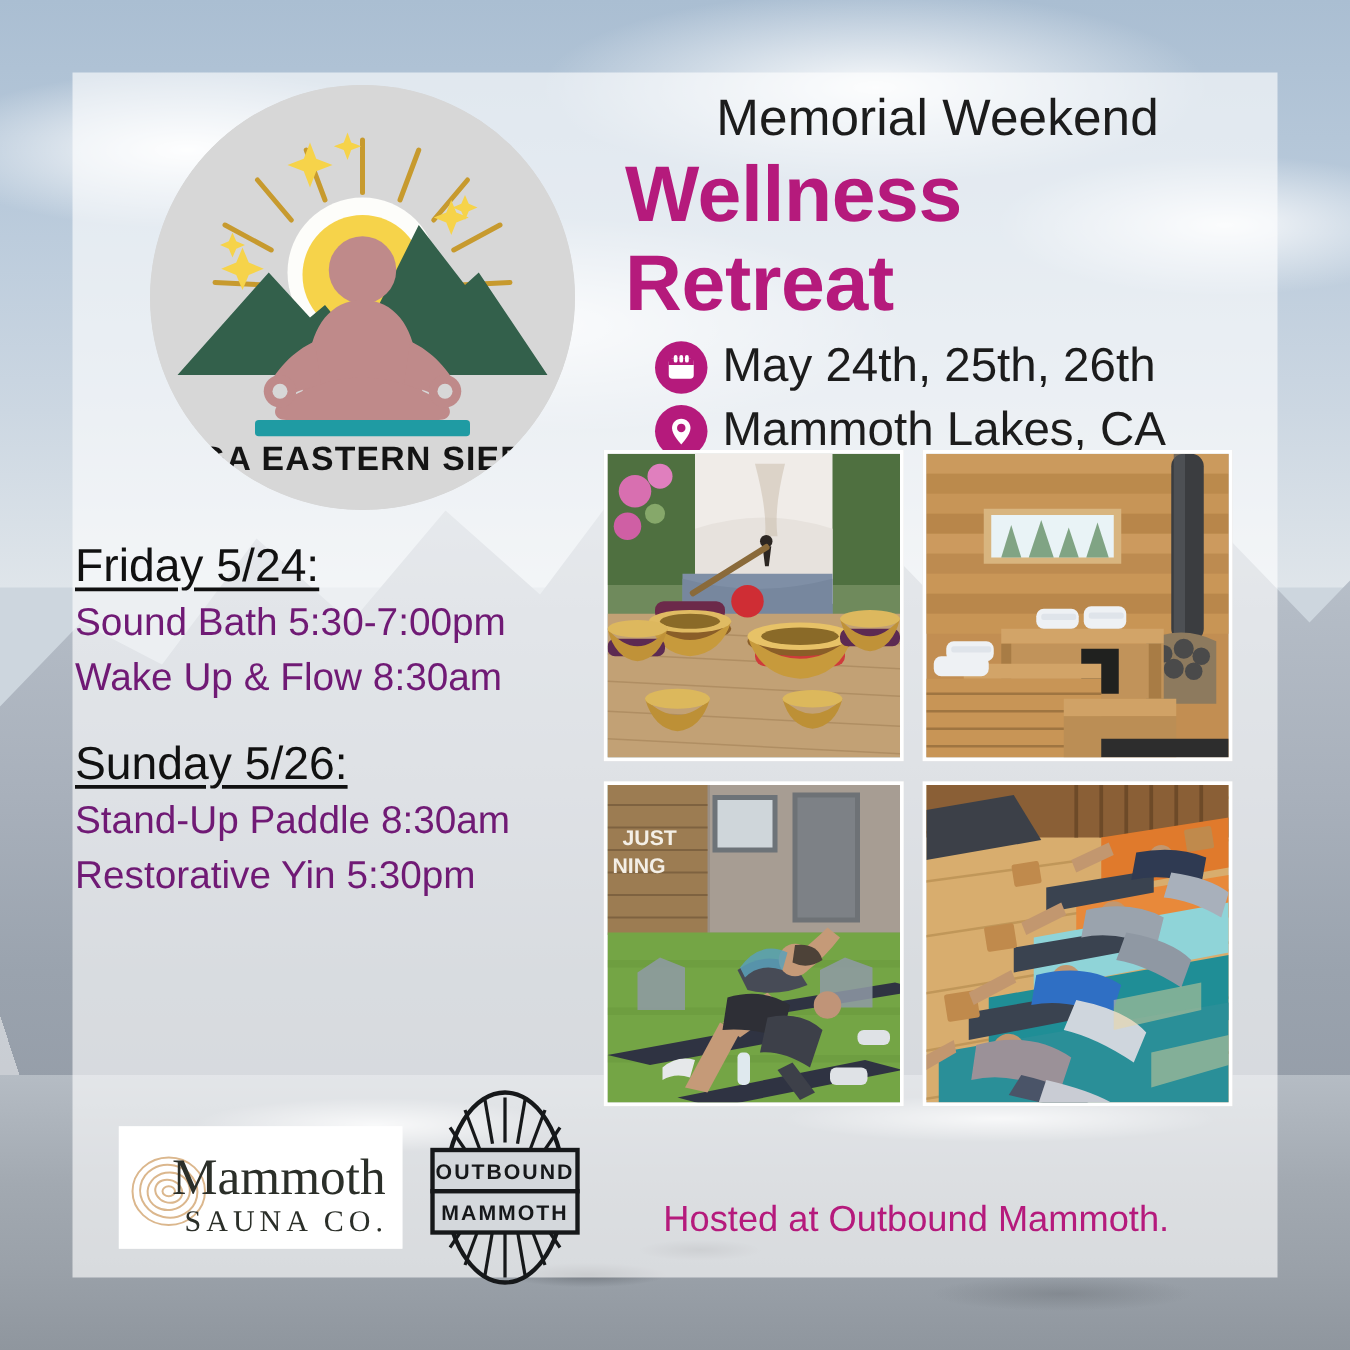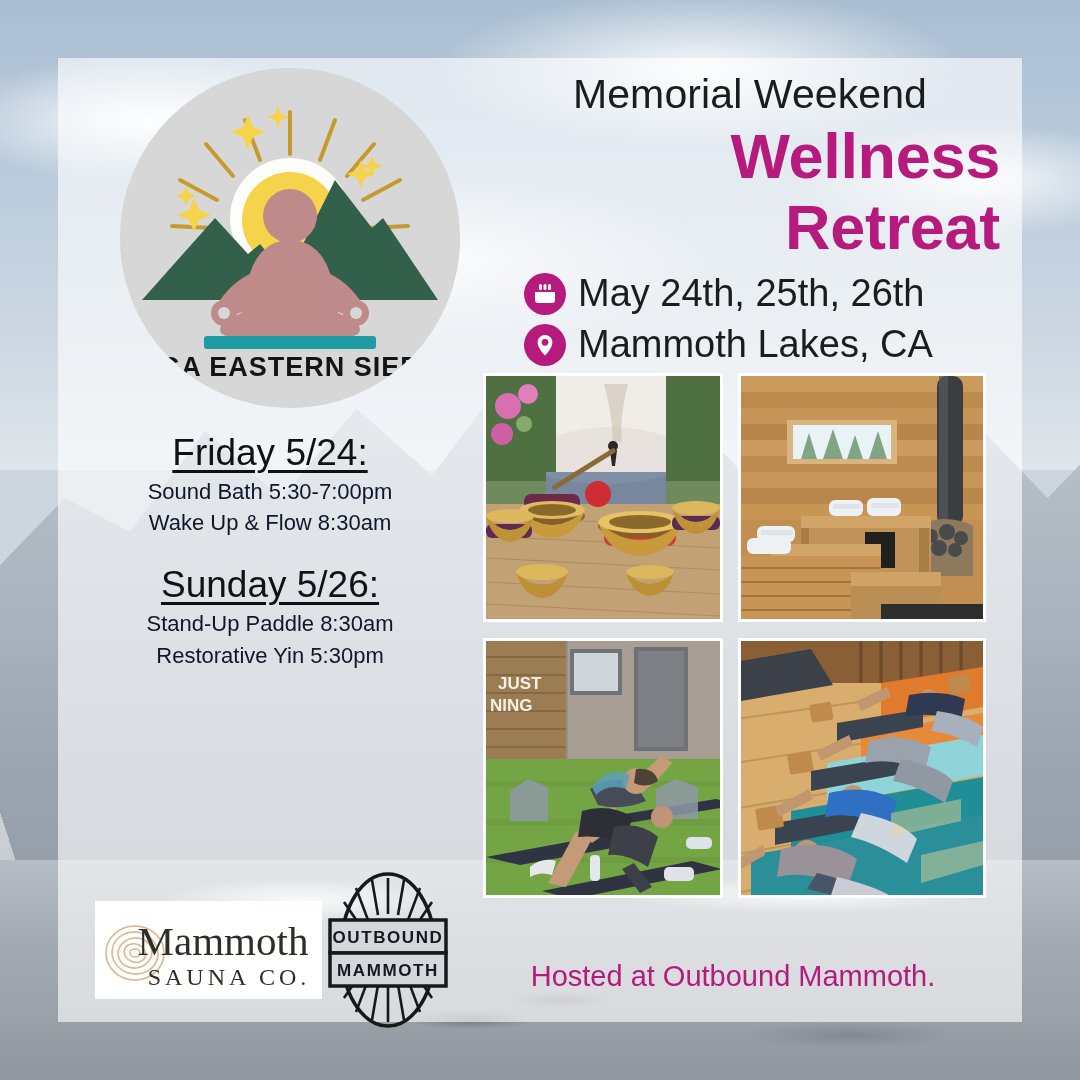--- a/index.html
+++ b/index.html
@@ -50,43 +50,43 @@
 
   
   .logo{position:absolute;left:120px;top:68px;width:340px;height:340px;border-radius:50%;
     background:#d7d7d7;overflow:hidden;}
   .logo svg{display:block;width:340px;height:340px;}
 
   
   .header{position:absolute;left:500px;top:72px;width:500px;}
   .kicker{font-size:41px;color:#1c1c1c;font-weight:400;letter-spacing:.1px;
     text-align:center;line-height:1.1;}
-  .title{font-size:63px;color:#b51a7c;font-weight:700;text-align:right;
+  .title{font-size:63px;color:#b51a7c;font-weight:700;text-align:left;
     line-height:1.12;margin-top:4px;letter-spacing:-.3px;}
   .meta{margin-top:10px;}
   .meta-row{display:flex;align-items:center;gap:12px;margin:7px 0 7px 24px;}
   .meta-ico{width:42px;height:42px;flex:0 0 42px;border-radius:50%;
     background:#b51a7c;display:flex;align-items:center;justify-content:center;}
   .meta-txt{font-size:38px;color:#1c1c1c;line-height:1.15;}
 
   
-  .sched{position:absolute;left:60px;top:432px;width:420px;text-align:center;}
+  .sched{position:absolute;left:60px;top:432px;width:420px;text-align:left;}
   .day{font-size:37px;color:#111;margin-top:26px;margin-bottom:2px;
     text-decoration:underline;text-underline-offset:5px;text-decoration-thickness:3px;}
   .day.first{margin-top:0;}
-  .sess{font-size:22px;color:#0f172a;line-height:1.42;}
-
-  
-  .sponsors{position:absolute;left:95px;top:870px;display:flex;align-items:center;gap:6px;}
+  .sess{font-size:31px;color:#701a75;line-height:1.42;}
+
+  
+  .sponsors{position:absolute;left:95px;top:870px;display:flex;align-items:center;gap:22px;}
   .msc{width:227px;height:98px;background:#fff;position:relative;overflow:hidden;}
   .msc svg{position:absolute;left:0;top:0;}
   .outb{width:108px;height:160px;}
 
   
-  .grid{position:absolute;left:483px;top:373px;width:500px;height:545px;}
+  .grid{position:absolute;left:483px;top:360px;width:500px;height:545px;}
   .ph{position:absolute;border:3px solid #fff;overflow:hidden;background:#cfcfcf;}
   .ph1{left:0;top:0;width:234px;height:243px;}
   .ph2{left:255px;top:0;width:242px;height:243px;}
   .ph3{left:0;top:265px;width:234px;height:254px;}
   .ph4{left:255px;top:265px;width:242px;height:254px;}
   .ph svg{display:block;width:100%;height:100%;}
 
   
   .footer{position:absolute;left:483px;top:960px;width:500px;text-align:center;
     font-size:29px;color:#b51a7c;}

